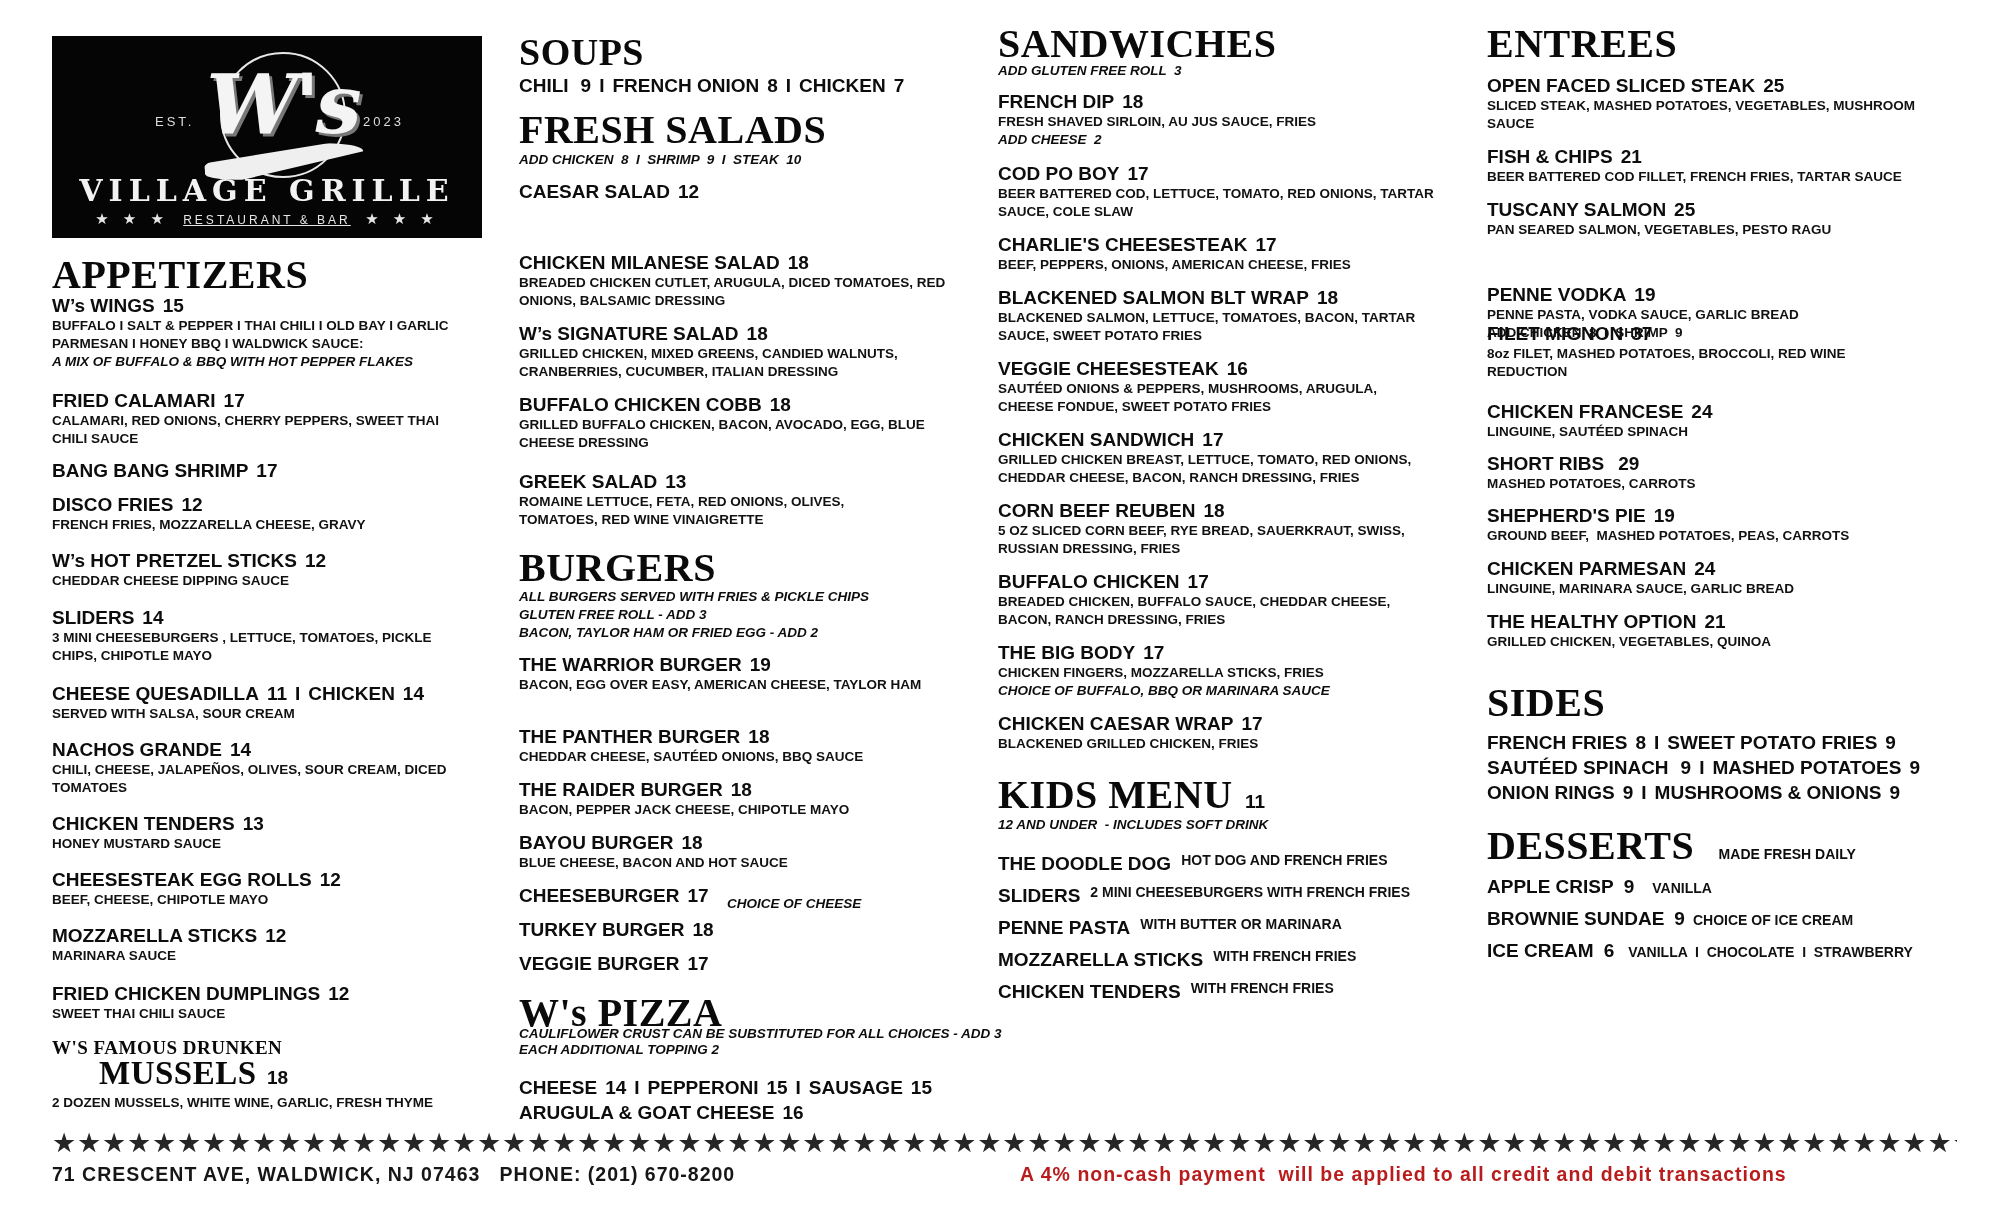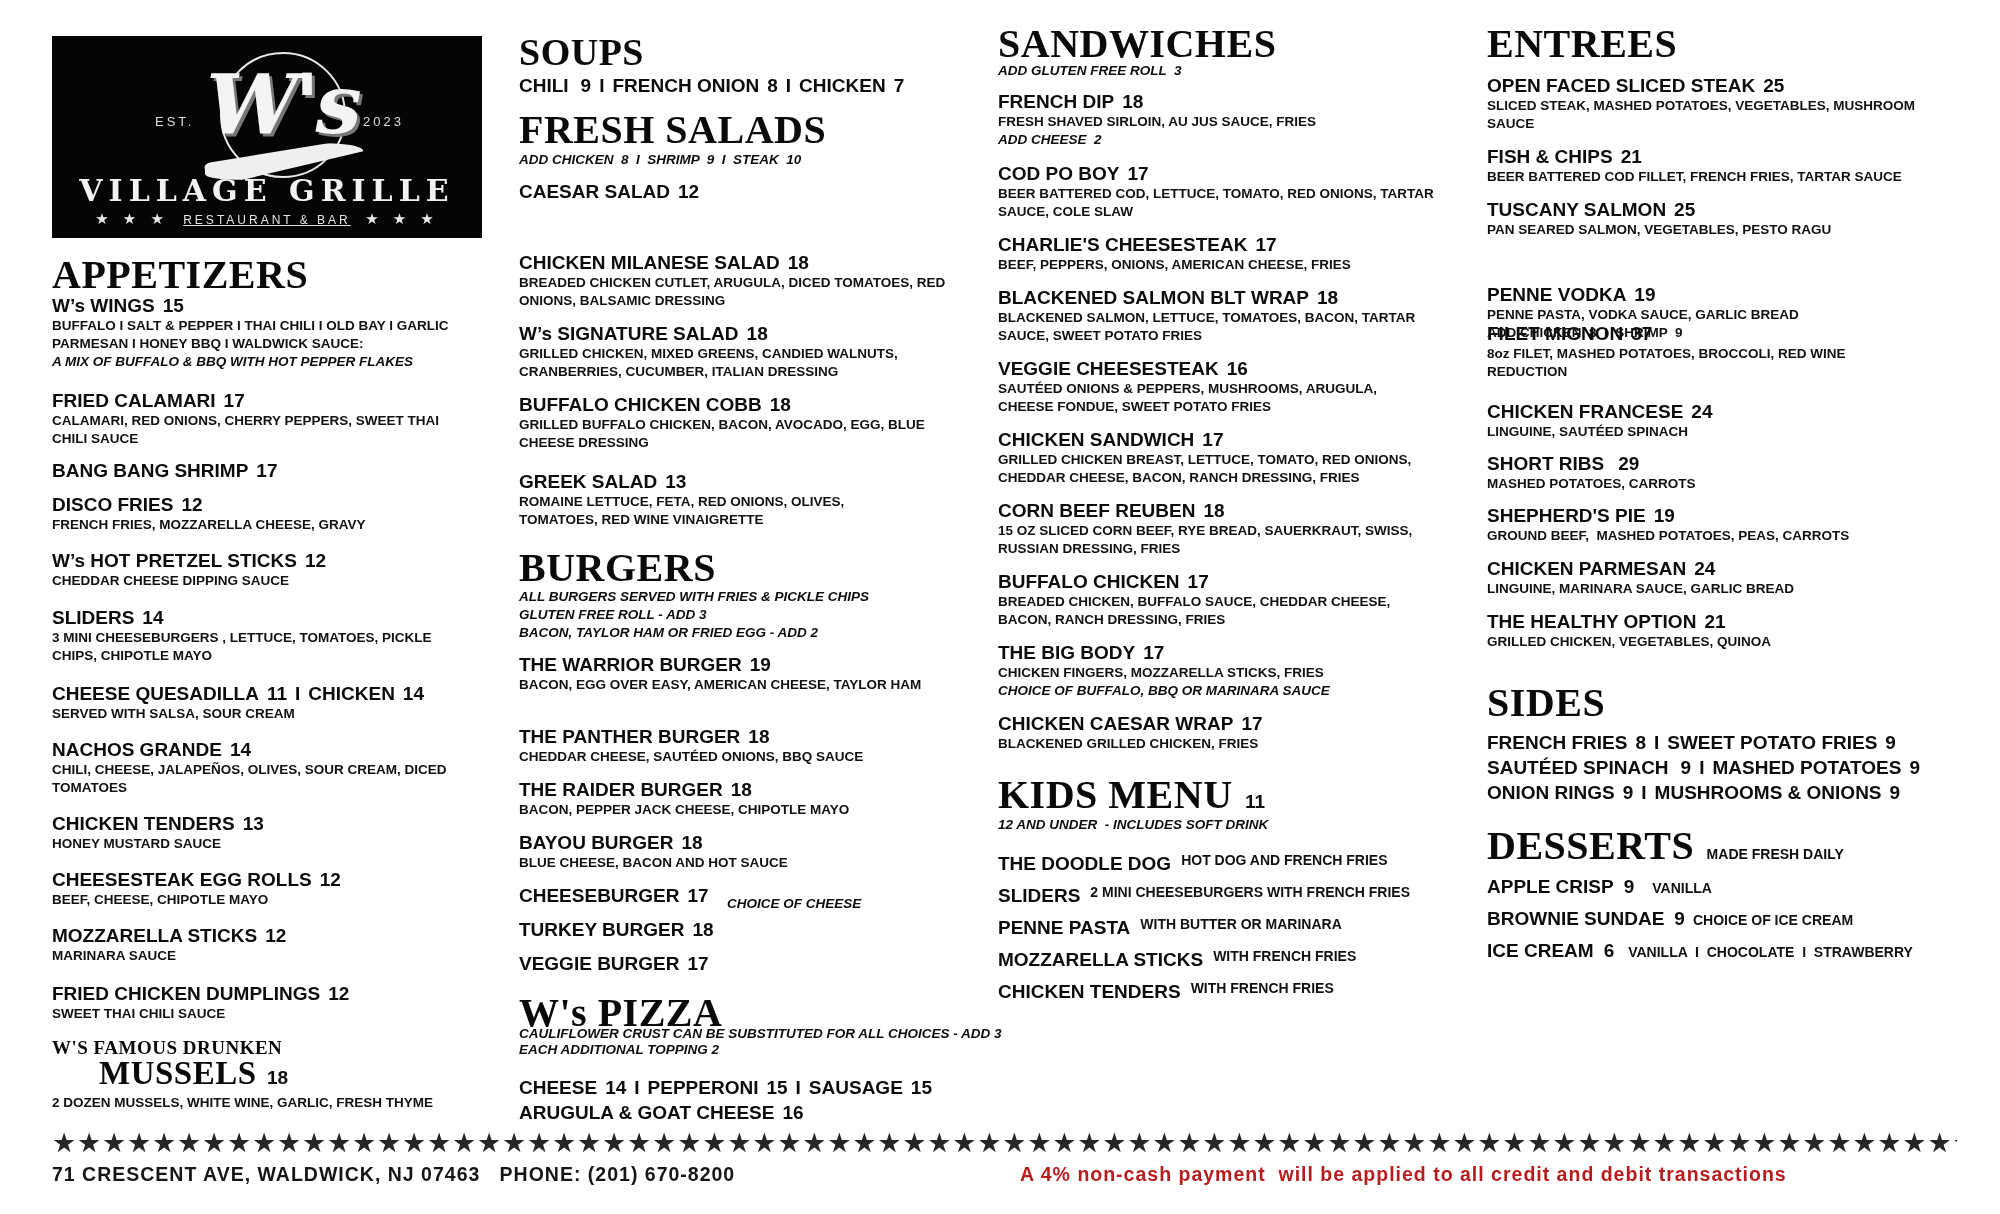--- a/index.html
+++ b/index.html
@@ -236,21 +236,21 @@
   <div class="item abs" style="top:357px;left:0;width:430px;">
     <div class="iname"><span>VEGGIE CHEESESTEAK</span><span class="price">16</span></div>
     <div class="idesc">SAUTÉED ONIONS &amp; PEPPERS, MUSHROOMS, ARUGULA, CHEESE FONDUE, SWEET POTATO FRIES</div>
   </div>
   <div class="item abs" style="top:428px;left:0;width:460px;">
     <div class="iname"><span>CHICKEN SANDWICH</span><span class="price">17</span></div>
     <div class="idesc">GRILLED CHICKEN BREAST, LETTUCE, TOMATO, RED ONIONS, CHEDDAR CHEESE, BACON, RANCH DRESSING, FRIES</div>
   </div>
   <div class="item abs" style="top:499px;left:0;width:455px;">
     <div class="iname"><span>CORN BEEF REUBEN</span><span class="price">18</span></div>
-    <div class="idesc">15 OZ SLICED CORN BEEF, RYE BREAD, SAUERKRAUT, SWISS, RUSSIAN DRESSING, FRIES</div>
+    <div class="idesc">5 OZ SLICED CORN BEEF, RYE BREAD, SAUERKRAUT, SWISS, RUSSIAN DRESSING, FRIES</div>
   </div>
   <div class="item abs" style="top:570px;left:0;width:430px;">
     <div class="iname"><span>BUFFALO CHICKEN</span><span class="price">17</span></div>
     <div class="idesc">BREADED CHICKEN, BUFFALO SAUCE, CHEDDAR CHEESE, BACON, RANCH DRESSING, FRIES</div>
   </div>
   <div class="item abs" style="top:641px;left:0;">
     <div class="iname"><span>THE BIG BODY</span><span class="price">17</span></div>
     <div class="idesc">CHICKEN FINGERS, MOZZARELLA STICKS, FRIES</div>
     <div class="idesc-i">CHOICE OF BUFFALO, BBQ OR MARINARA SAUCE</div>
   </div>
@@ -342,21 +342,21 @@
     <div class="inline-row">
       <span>SAUTÉED SPINACH</span><span style="margin-left:12px;">9</span><span class="sep">I</span><span>MASHED POTATOES</span><span style="margin-left:8px;">9</span>
     </div>
     <div class="inline-row">
       <span>ONION RINGS</span><span style="margin-left:8px;">9</span><span class="sep">I</span><span>MUSHROOMS &amp; ONIONS</span><span style="margin-left:8px;">9</span>
     </div>
   </div>
 
   <div class="abs" style="top:826px;left:0;white-space:nowrap;">
     <span class="sec sec-l">DESSERTS</span>
-    <span style="font-weight:bold;font-size:14px;margin-left:8px;">MADE FRESH DAILY</span>
+    <span style="font-weight:bold;font-size:14px;margin-left:20px;">MADE FRESH DAILY</span>
   </div>
   <div class="abs" style="top:875px;left:0;">
     <div style="height:32px;white-space:nowrap;"><span class="iname">APPLE CRISP</span><span class="iname" style="margin-left:10px;">9</span><span class="idesc" style="margin-left:18px;font-size:14px;">VANILLA</span></div>
     <div style="height:32px;white-space:nowrap;"><span class="iname">BROWNIE SUNDAE</span><span class="iname" style="margin-left:10px;">9</span><span class="idesc" style="margin-left:8px;font-size:14px;">CHOICE OF ICE CREAM</span></div>
     <div style="height:32px;white-space:pre;"><span class="iname">ICE CREAM</span><span class="iname" style="margin-left:10px;">6</span><span class="idesc" style="margin-left:14px;font-size:14px;">VANILLA  I  CHOCOLATE  I  STRAWBERRY</span></div>
   </div>
 </div>
 
 <div class="stars-rule">★★★★★★★★★★★★★★★★★★★★★★★★★★★★★★★★★★★★★★★★★★★★★★★★★★★★★★★★★★★★★★★★★★★★★★★★★★★★★★★★★★</div>
 <div class="foot-left"><span>71 CRESCENT AVE, WALDWICK, NJ 07463</span>   <span>PHONE: (201) 670-8200</span></div>

